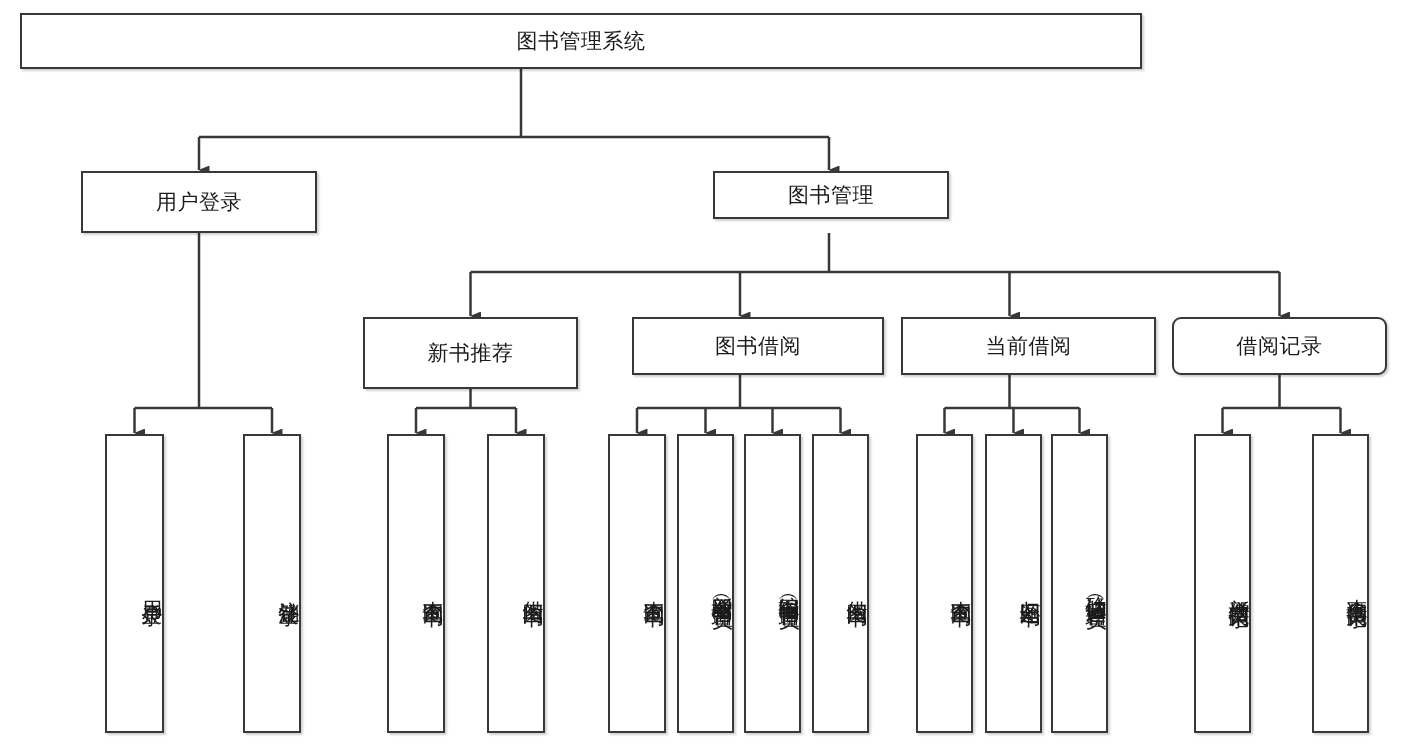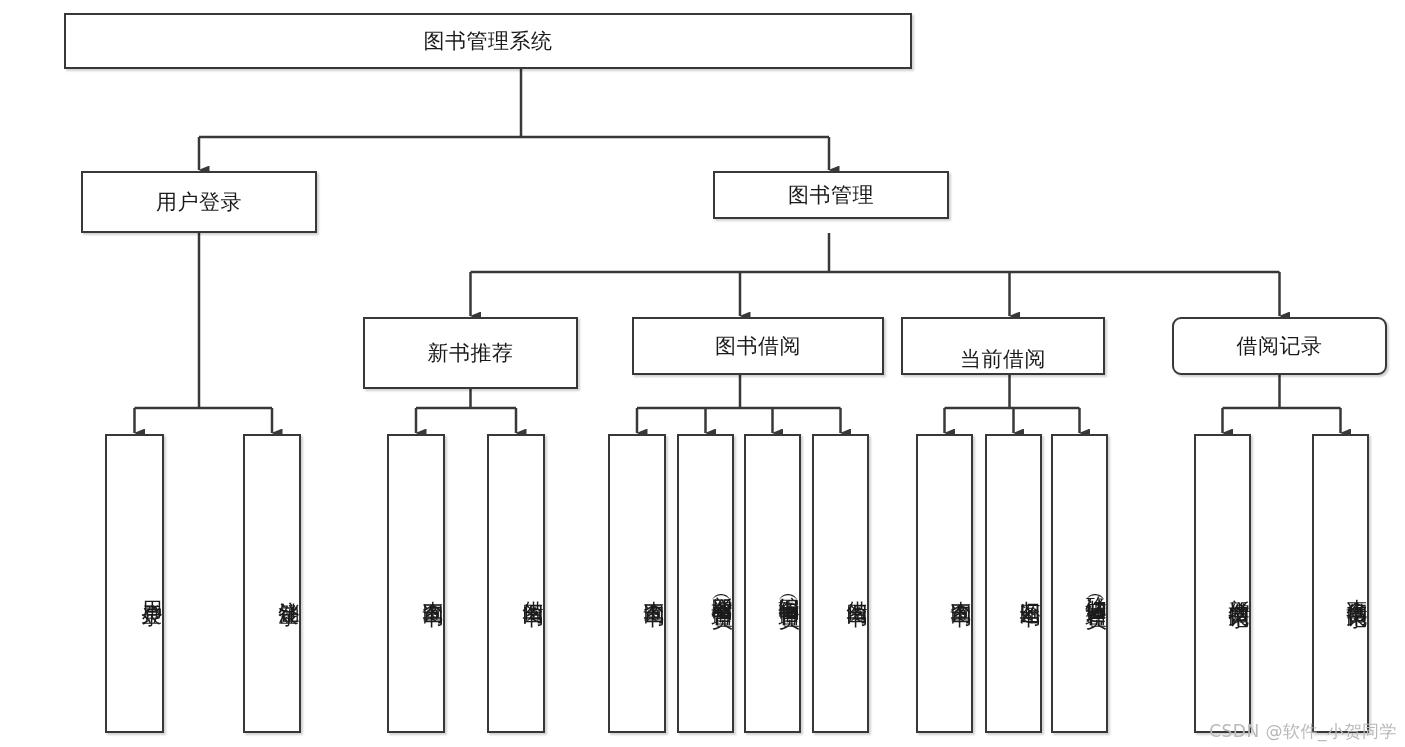--- a/index.html
+++ b/index.html
@@ -106,36 +106,36 @@
         <path d="M 1013.5 408 L 1013.5 433" marker-end="url(#arrowhead)"></path>
         <path d="M 1079.5 408 L 1079.5 433" marker-end="url(#arrowhead)"></path>
         <path d="M 1279.5 375 L 1279.5 408"></path>
         <path d="M 1222.5 408 L 1340.5 408"></path>
         <path d="M 1222.5 408 L 1222.5 433" marker-end="url(#arrowhead)"></path>
         <path d="M 1340.5 408 L 1340.5 433" marker-end="url(#arrowhead)"></path>
       </g>
   </svg>
 
   <div id="nodes">
-      <div class="node horiz" style="left: 20px; top: 13px; width: 848px; height: 56px; margin-left: 44px;">
+      <div class="node horiz" style="left: 20px; top: 13px; width: 1122px; height: 56px;">
         <span>图书管理系统</span>
       </div>
       <div class="node horiz" style="left: 81px; top: 171px; width: 236px; height: 62px;">
         <span>用户登录</span>
       </div>
       <div class="node horiz" style="left: 713px; top: 171px; width: 236px; height: 48px;">
         <span>图书管理</span>
       </div>
       <div class="node horiz" style="left: 363px; top: 317px; width: 215px; height: 72px;">
         <span>新书推荐</span>
       </div>
       <div class="node horiz" style="left: 632px; top: 317px; width: 252px; height: 58px;">
         <span>图书借阅</span>
       </div>
-      <div class="node horiz" style="left: 901px; top: 317px; width: 204px; height: 58px; align-items: flex-end;">
+      <div class="node horiz" style="left: 901px; top: 317px; width: 255px; height: 58px;">
         <span>当前借阅</span>
       </div>
       <div class="node horiz" style="left: 1172px; top: 317px; width: 215px; height: 58px; border-radius: 9px;">
         <span>借阅记录</span>
       </div>
       <div class="node vert" style="left: 105px; top: 434px; width: 59px; height: 299px;">
         <span>用户登录</span>
       </div>
       <div class="node vert" style="left: 243px; top: 434px; width: 58px; height: 299px;">
         <span>注销登录</span>
@@ -168,14 +168,13 @@
         <span>确认归还（管理员）</span>
       </div>
       <div class="node vert" style="left: 1194px; top: 434px; width: 57px; height: 299px;">
         <span>新增借阅记录</span>
       </div>
       <div class="node vert" style="left: 1312px; top: 434px; width: 57px; height: 299px;">
         <span>查询借阅记录</span>
       </div>
     </div>
 
-  <div class="watermark">CSDN @软件_小贺同学</div>
 </div>
 
 </body></html>

